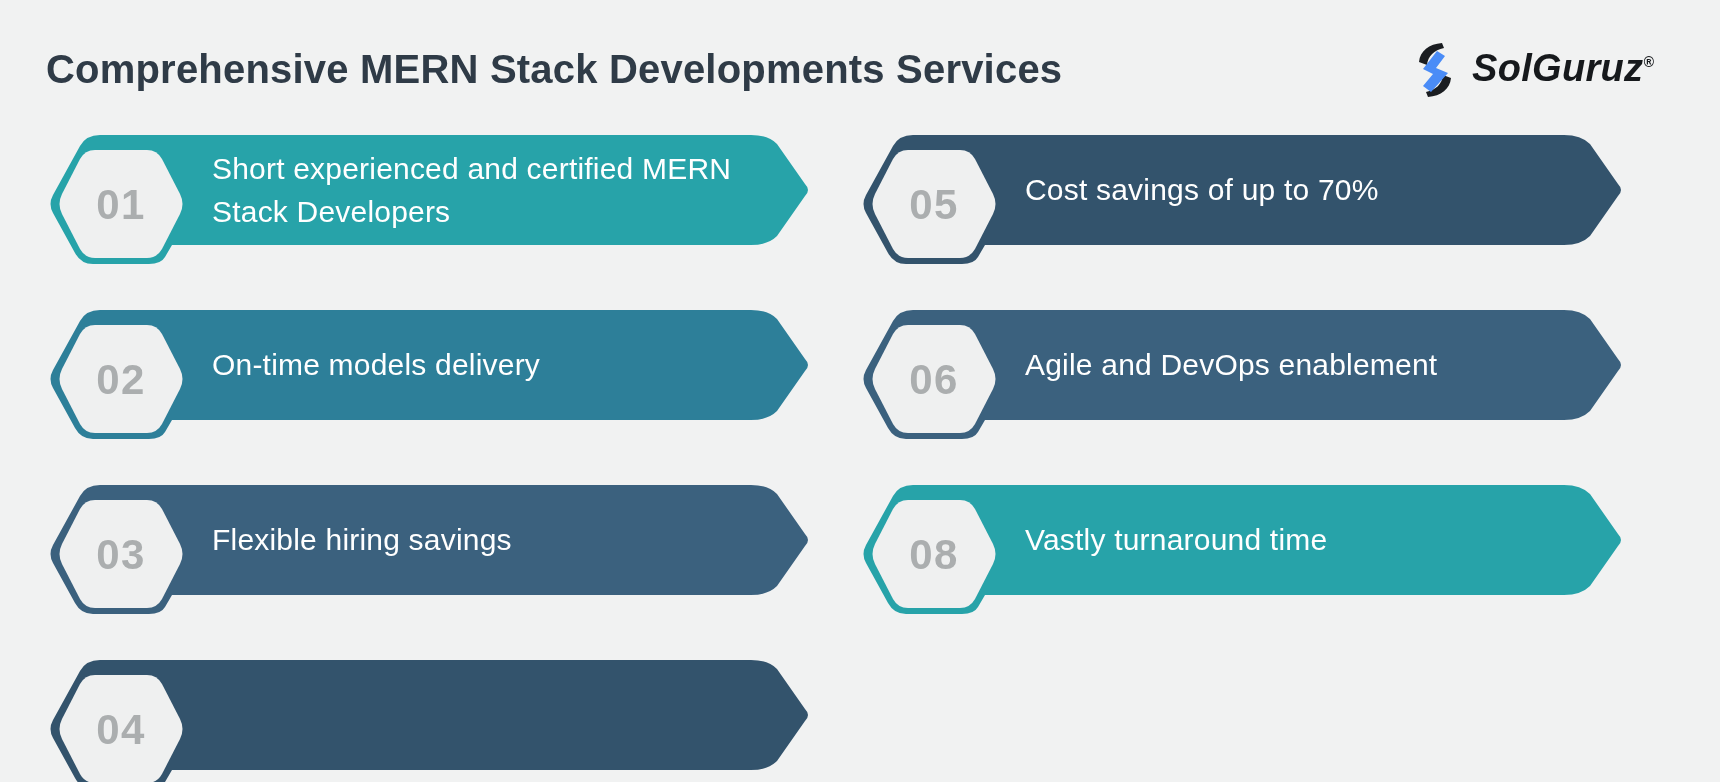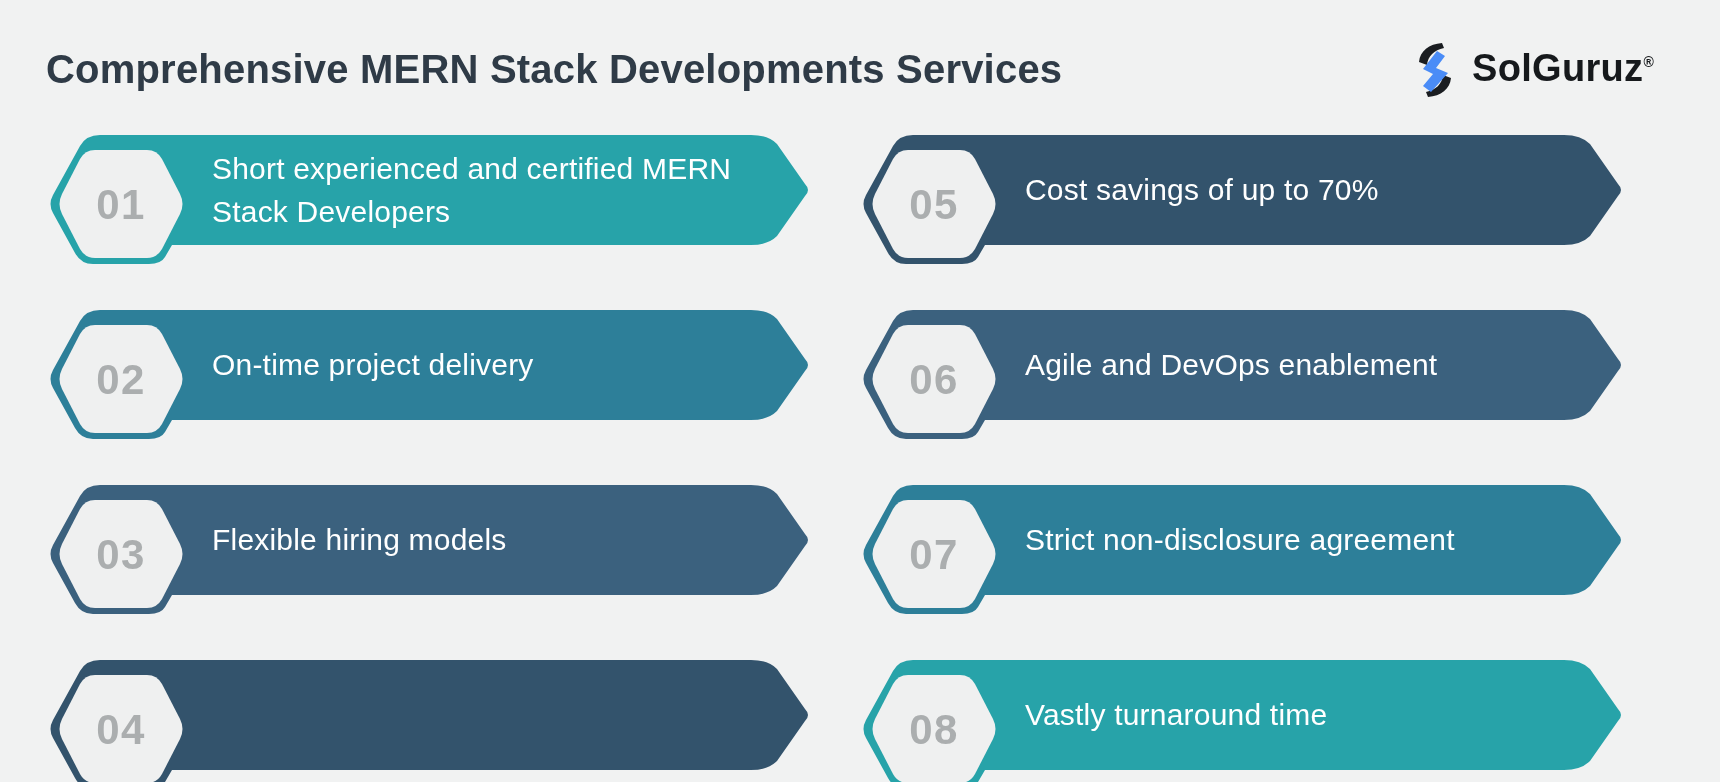--- a/index.html
+++ b/index.html
@@ -10,21 +10,21 @@
     position:relative;
   }
   .header {
     display:flex; justify-content:space-between; align-items:center;
     padding:38px 66px 0 46px;
     height:100px;
   }
   .page-title {
     font-size:40px; font-weight:700; color:#2F3B47; letter-spacing:0.2px;
   }
-  .logo { display:flex; align-items:flex-start; gap:16px; }
+  .logo { display:flex; align-items:flex-start; gap:16px;font-style:italic; }
   .logo-mark { width:42px; height:56px; margin-top:2px; }
   .logo-text {
     font-size:38px; font-weight:700; color:#16191C; letter-spacing:0.3px; line-height:56px;
   }
   .logo-reg { font-size:14px; font-weight:700; color:#16191C; vertical-align:super; line-height:1; }
 
   .grid {
     position:absolute; left:48px; top:135px;
     display:grid;
     grid-template-columns:770px 770px;
@@ -72,30 +72,30 @@
     </svg>
     <div class="item-label">Short experienced and certified MERN Stack Developers</div>
   </div>
 
   <div class="item">
     <svg class="shape" width="770" height="132" viewBox="0 0 770 132">
       <path d="M 52 0 L 703 0 Q 720 0 729 9 L 757 49 Q 763 55 757 61 L 729 101 Q 720 110 703 110 L 124 110 L 117 122 Q 113 129 101 129 L 45 129 Q 33 129 27 118 L 5 78 Q 0 69 5 60 L 32 11 Q 38 0 52 0 Z" fill="#2D7F99"></path>
       <path d="M 47 15 L 99 15 Q 109 15 114 24 L 132 59 Q 137 69 132 79 L 114 114 Q 109 123 99 123 L 47 123 Q 37 123 32 114 L 14 79 Q 9 69 14 59 L 32 24 Q 37 15 47 15 Z" fill="#EFF0F0"></path>
       <text class="badge-num" x="73" y="84" text-anchor="middle" fill="#ABAEAF">02</text>
     </svg>
-    <div class="item-label">On-time project delivery</div>
+    <div class="item-label">On-time models delivery</div>
   </div>
 
   <div class="item">
     <svg class="shape" width="770" height="132" viewBox="0 0 770 132">
       <path d="M 52 0 L 703 0 Q 720 0 729 9 L 757 49 Q 763 55 757 61 L 729 101 Q 720 110 703 110 L 124 110 L 117 122 Q 113 129 101 129 L 45 129 Q 33 129 27 118 L 5 78 Q 0 69 5 60 L 32 11 Q 38 0 52 0 Z" fill="#3B617E"></path>
       <path d="M 47 15 L 99 15 Q 109 15 114 24 L 132 59 Q 137 69 132 79 L 114 114 Q 109 123 99 123 L 47 123 Q 37 123 32 114 L 14 79 Q 9 69 14 59 L 32 24 Q 37 15 47 15 Z" fill="#EFF0F0"></path>
       <text class="badge-num" x="73" y="84" text-anchor="middle" fill="#ABAEAF">03</text>
     </svg>
-    <div class="item-label">Flexible hiring models</div>
+    <div class="item-label">Flexible hiring savings</div>
   </div>
 
   <div class="item">
     <svg class="shape" width="770" height="132" viewBox="0 0 770 132">
       <path d="M 52 0 L 703 0 Q 720 0 729 9 L 757 49 Q 763 55 757 61 L 729 101 Q 720 110 703 110 L 124 110 L 117 122 Q 113 129 101 129 L 45 129 Q 33 129 27 118 L 5 78 Q 0 69 5 60 L 32 11 Q 38 0 52 0 Z" fill="#33536C"></path>
       <path d="M 47 15 L 99 15 Q 109 15 114 24 L 132 59 Q 137 69 132 79 L 114 114 Q 109 123 99 123 L 47 123 Q 37 123 32 114 L 14 79 Q 9 69 14 59 L 32 24 Q 37 15 47 15 Z" fill="#EFF0F0"></path>
       <text class="badge-num" x="73" y="84" text-anchor="middle" fill="#ABAEAF">04</text>
     </svg>
   </div>
 
@@ -110,28 +110,20 @@
 
   <div class="item">
     <svg class="shape" width="770" height="132" viewBox="0 0 770 132">
       <path d="M 52 0 L 703 0 Q 720 0 729 9 L 757 49 Q 763 55 757 61 L 729 101 Q 720 110 703 110 L 124 110 L 117 122 Q 113 129 101 129 L 45 129 Q 33 129 27 118 L 5 78 Q 0 69 5 60 L 32 11 Q 38 0 52 0 Z" fill="#3B617E"></path>
       <path d="M 47 15 L 99 15 Q 109 15 114 24 L 132 59 Q 137 69 132 79 L 114 114 Q 109 123 99 123 L 47 123 Q 37 123 32 114 L 14 79 Q 9 69 14 59 L 32 24 Q 37 15 47 15 Z" fill="#EFF0F0"></path>
       <text class="badge-num" x="73" y="84" text-anchor="middle" fill="#ABAEAF">06</text>
     </svg>
     <div class="item-label">Agile and DevOps enablement</div>
   </div>
 
-  <div class="item">
-    <svg class="shape" width="770" height="132" viewBox="0 0 770 132">
-      <path d="M 52 0 L 703 0 Q 720 0 729 9 L 757 49 Q 763 55 757 61 L 729 101 Q 720 110 703 110 L 124 110 L 117 122 Q 113 129 101 129 L 45 129 Q 33 129 27 118 L 5 78 Q 0 69 5 60 L 32 11 Q 38 0 52 0 Z" fill="#2D7F99"></path>
-      <path d="M 47 15 L 99 15 Q 109 15 114 24 L 132 59 Q 137 69 132 79 L 114 114 Q 109 123 99 123 L 47 123 Q 37 123 32 114 L 14 79 Q 9 69 14 59 L 32 24 Q 37 15 47 15 Z" fill="#EFF0F0"></path>
-      <text class="badge-num" x="73" y="84" text-anchor="middle" fill="#ABAEAF">07</text>
-    </svg>
-    <div class="item-label">Strict non-disclosure agreement</div>
-  </div>
 
   <div class="item">
     <svg class="shape" width="770" height="132" viewBox="0 0 770 132">
       <path d="M 52 0 L 703 0 Q 720 0 729 9 L 757 49 Q 763 55 757 61 L 729 101 Q 720 110 703 110 L 124 110 L 117 122 Q 113 129 101 129 L 45 129 Q 33 129 27 118 L 5 78 Q 0 69 5 60 L 32 11 Q 38 0 52 0 Z" fill="#27A3A9"></path>
       <path d="M 47 15 L 99 15 Q 109 15 114 24 L 132 59 Q 137 69 132 79 L 114 114 Q 109 123 99 123 L 47 123 Q 37 123 32 114 L 14 79 Q 9 69 14 59 L 32 24 Q 37 15 47 15 Z" fill="#EFF0F0"></path>
       <text class="badge-num" x="73" y="84" text-anchor="middle" fill="#ABAEAF">08</text>
     </svg>
     <div class="item-label">Vastly turnaround time</div>
   </div>
 

